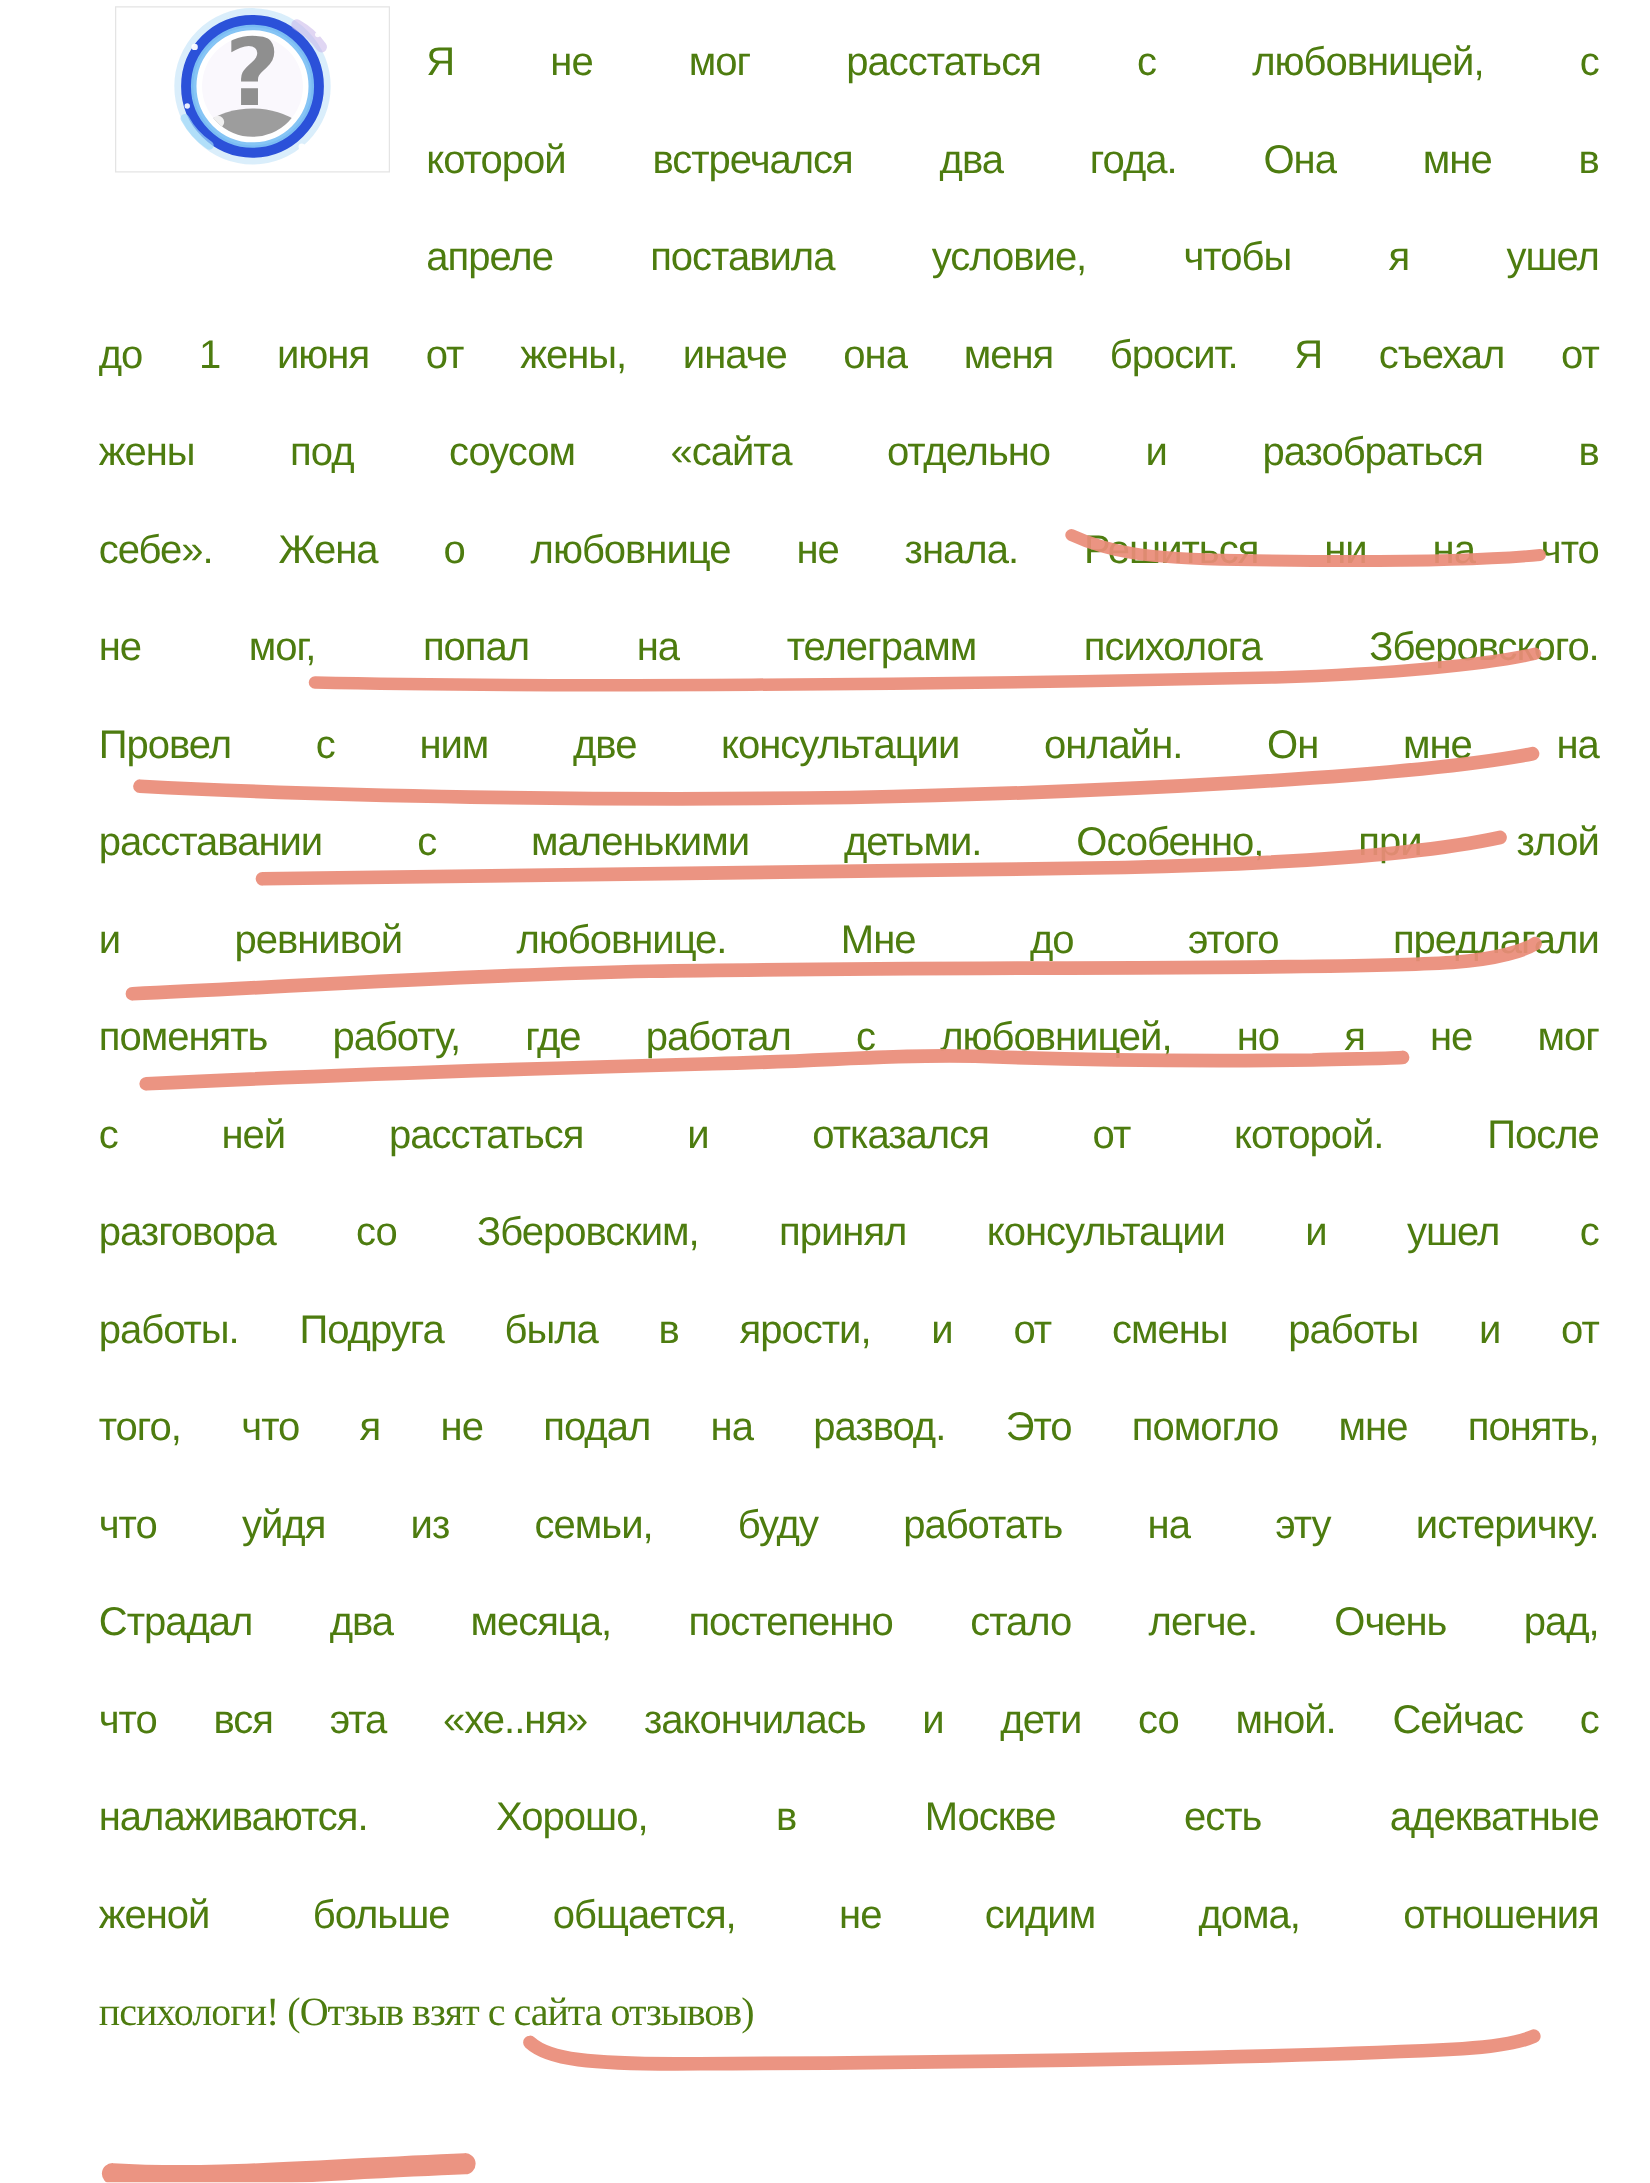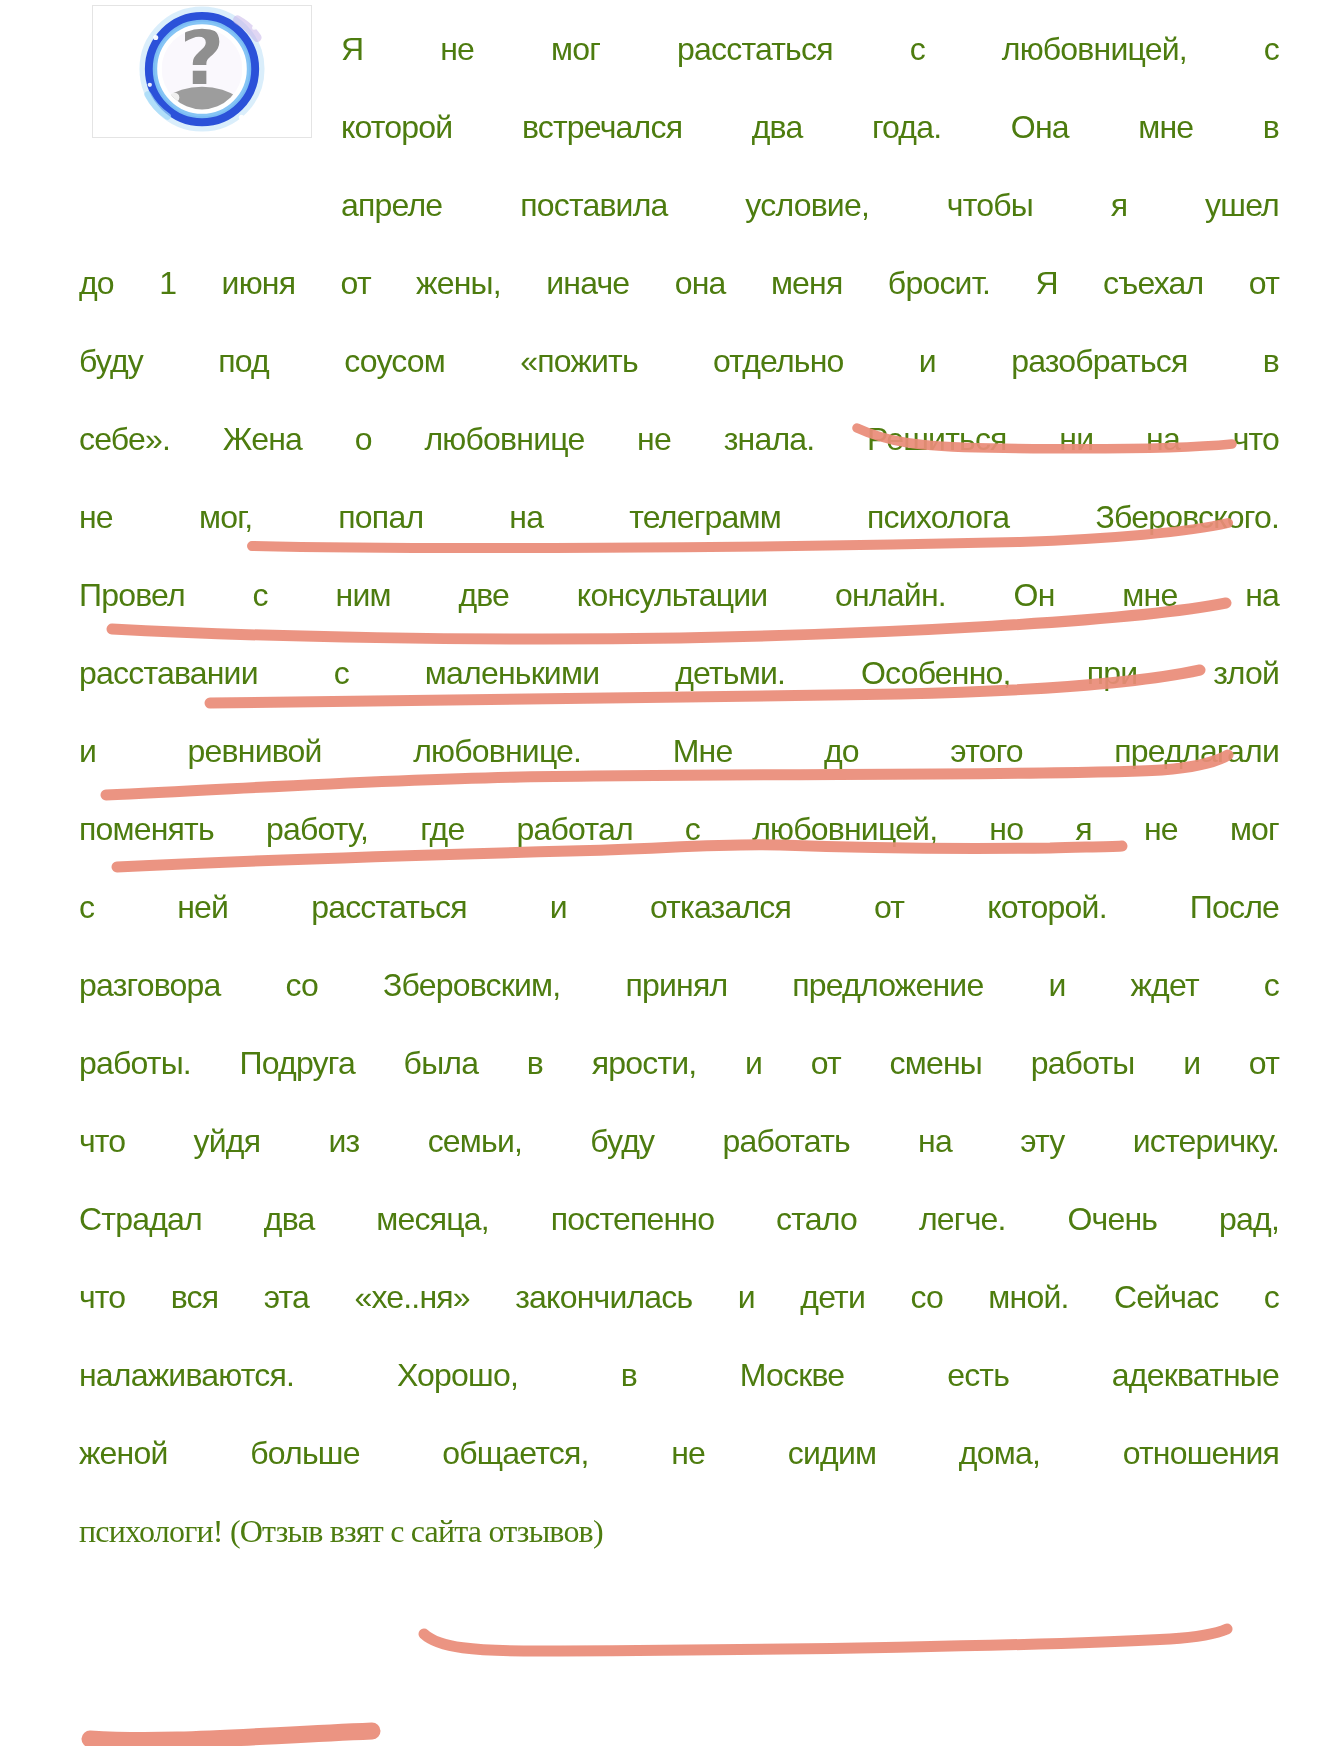--- a/index.html
+++ b/index.html
@@ -83,30 +83,31 @@
         <circle cx="90" cy="108" r="5.5" fill="#ffffff" opacity="0.85"></circle>
       </g>
     </svg>
   </div>
 
   <div class="text">
     <div class="line indent">Я не мог расстаться с любовницей, с</div>
     <div class="line indent">которой встречался два года. Она мне в</div>
     <div class="line indent">апреле поставила условие, чтобы я ушел</div>
     <div class="line">до 1 июня от жены, иначе она меня бросит. Я съехал от</div>
-    <div class="line">буду под соусом «пожить отдельно и разобраться в</div>
+    <div class="line">жены под соусом «сайта отдельно и разобраться в</div>
     <div class="line">себе». Жена о любовнице не знала. Решиться ни на что</div>
     <div class="line">не мог, попал на телеграмм психолога Зберовского.</div>
     <div class="line">Провел с ним две консультации онлайн. Он мне на</div>
     <div class="line">расставании с маленькими детьми. Особенно, при злой</div>
     <div class="line">и ревнивой любовнице. Мне до этого предлагали</div>
     <div class="line">поменять работу, где работал с любовницей, но я не мог</div>
     <div class="line">с ней расстаться и отказался от которой. После</div>
-    <div class="line">разговора со Зберовским, принял предложение и ждет с</div>
+    <div class="line">разговора со Зберовским, принял консультации и ушел с</div>
     <div class="line">работы. Подруга была в ярости, и от смены работы и от</div>
+    <div class="line">того, что я не подал на развод. Это помогло мне понять,</div>
     <div class="line">что уйдя из семьи, буду работать на эту истеричку.</div>
     <div class="line">Страдал два месяца, постепенно стало легче. Очень рад,</div>
     <div class="line">что вся эта «хе..ня» закончилась и дети со мной. Сейчас с</div>
     <div class="line">налаживаются. Хорошо, в Москве есть адекватные</div>
     <div class="line">женой больше общается, не сидим дома, отношения</div>
     <div class="line last">психологи! (Отзыв взят с сайта отзывов)</div>
   </div>
 
   <svg class="strokes" viewBox="0 0 1320 1746">
     <path d="M857,428 C885,441 915,447 990,448 C1110,450 1190,448 1232,444" stroke-width="9.5"></path>

